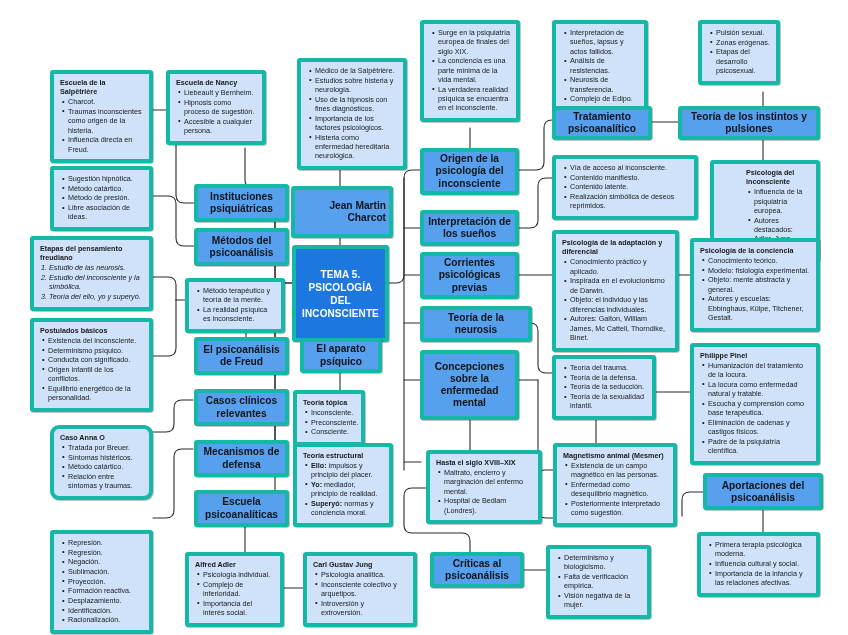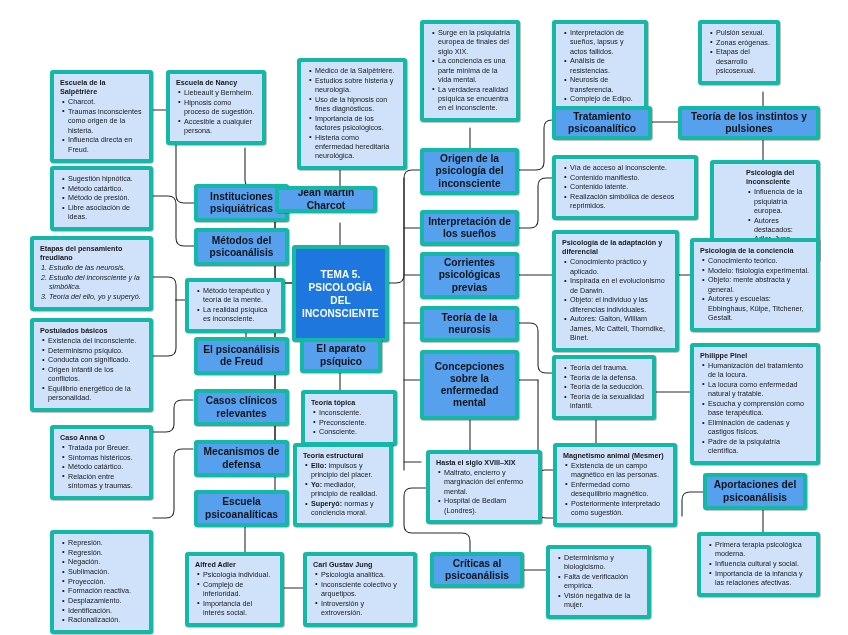--- a/index.html
+++ b/index.html
@@ -256,21 +256,21 @@
     </ul>
   </div>
 
   <div class="node leaf" style="left:185px;top:278px;width:100px;">
     <ul>
       <li>Método terapéutico y teoría de la mente.</li>
       <li>La realidad psíquica es inconsciente.</li>
     </ul>
   </div>
 
-  <div class="node leaf" style="left:50px;top:425px;width:103px;">
+  <div class="node leaf" style="left:50px;top:425px;width:103px;border-radius:9px;">
     <span class="hd">Caso Anna O</span>
     <ul>
       <li>Tratada por Breuer.</li>
       <li>Síntomas histéricos.</li>
       <li>Método catártico.</li>
       <li>Relación entre síntomas y traumas.</li>
     </ul>
   </div>
 
   <div class="node leaf" style="left:50px;top:494px;width:103px;margin-top:36px;">
@@ -317,33 +317,33 @@
   <div class="node branch" style="left:194px;top:389px;width:95px;height:37px;">
     <span>Casos clínicos relevantes</span>
   </div>
   <div class="node branch" style="left:194px;top:440px;width:95px;height:37px;">
     <span>Mecanismos de defensa</span>
   </div>
   <div class="node branch" style="left:194px;top:490px;width:95px;height:37px;">
     <span>Escuela psicoanalíticas</span>
   </div>
 
-  <div class="node branch" style="left:275px;top:186px;width:102px;height:27px;">
+  <div class="node branch" style="left:291px;top:186px;width:102px;height:52px;text-align:right;">
     <span>Jean Martin Charcot</span>
   </div>
 
   <div class="node center" style="left:292px;top:245px;width:97px;height:97px;">
     <span>TEMA 5. PSICOLOGÍA DEL INCONSCIENTE</span>
   </div>
 
   <div class="node branch" style="left:300px;top:338px;width:82px;height:35px;">
     <span>El aparato psíquico</span>
   </div>
 
-  <div class="node leaf" style="left:293px;top:390px;width:96px;margin-left:8px;">
+  <div class="node leaf" style="left:293px;top:390px;width:72px;">
     <span class="hd">Teoría tópica</span>
     <ul>
       <li>Inconsciente.</li>
       <li>Preconsciente.</li>
       <li>Consciente.</li>
     </ul>
   </div>
 
   <div class="node leaf" style="left:293px;top:443px;width:100px;">
     <span class="hd">Teoría estructural</span>
@@ -364,21 +364,21 @@
 
   <div class="node branch" style="left:420px;top:148px;width:99px;height:47px;">
     <span>Origen de la psicología del inconsciente</span>
   </div>
   <div class="node branch" style="left:420px;top:210px;width:99px;height:36px;">
     <span>Interpretación de los sueños</span>
   </div>
   <div class="node branch" style="left:420px;top:252px;width:99px;height:47px;">
     <span>Corrientes psicológicas previas</span>
   </div>
-  <div class="node branch" style="left:420px;top:306px;width:99px;height:36px;">
+  <div class="node branch" style="left:420px;top:306px;width:112px;height:36px;">
     <span>Teoría de la neurosis</span>
   </div>
   <div class="node branch" style="left:420px;top:350px;width:99px;height:70px;">
     <span>Concepciones sobre la enfermedad mental</span>
   </div>
   <div class="node branch" style="left:430px;top:552px;width:94px;height:36px;">
     <span>Críticas al psicoanálisis</span>
   </div>
 
   <div class="node leaf" style="left:552px;top:20px;width:96px;">
@@ -473,21 +473,21 @@
 
   <div class="node leaf" style="left:553px;top:443px;width:124px;">
     <span class="hd">Magnetismo animal (Mesmer)</span>
     <ul>
       <li>Existencia de un campo magnético en las personas.</li>
       <li>Enfermedad como desequilibrio magnético.</li>
       <li>Posteriormente interpretado como sugestión.</li>
     </ul>
   </div>
 
-  <div class="node branch" style="left:703px;top:473px;width:104px;height:37px;">
+  <div class="node branch" style="left:703px;top:473px;width:120px;height:37px;align-items:flex-end;">
     <span>Aportaciones del psicoanálisis</span>
   </div>
 
   <div class="node leaf" style="left:546px;top:545px;width:105px;">
     <ul>
       <li>Determinismo y biologicismo.</li>
       <li>Falta de verificación empírica.</li>
       <li>Visión negativa de la mujer.</li>
     </ul>
   </div>

